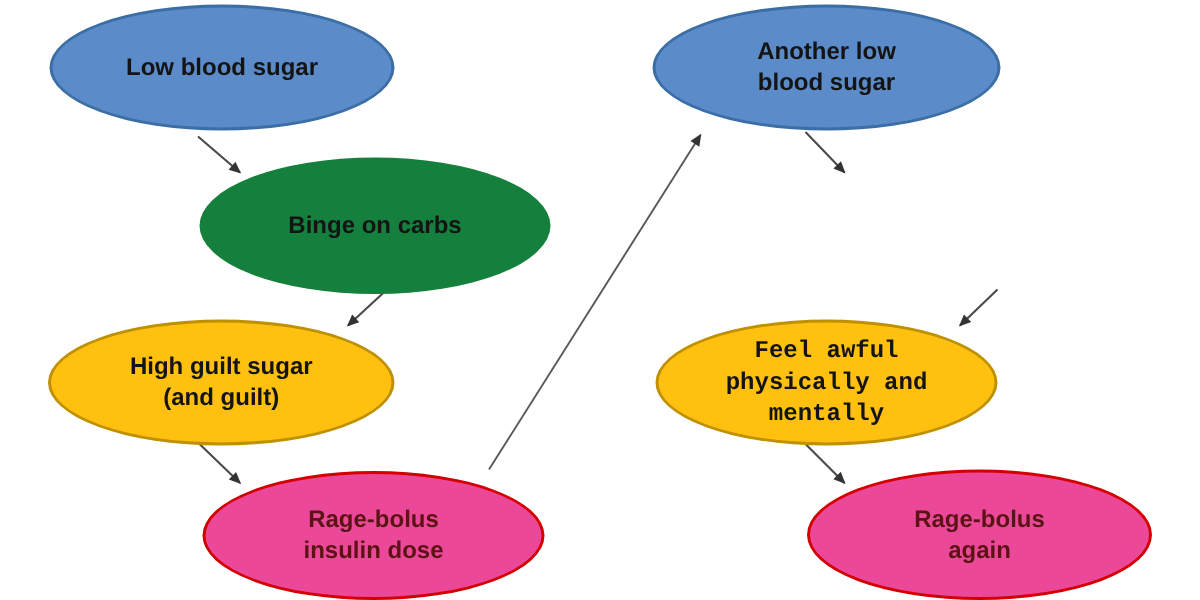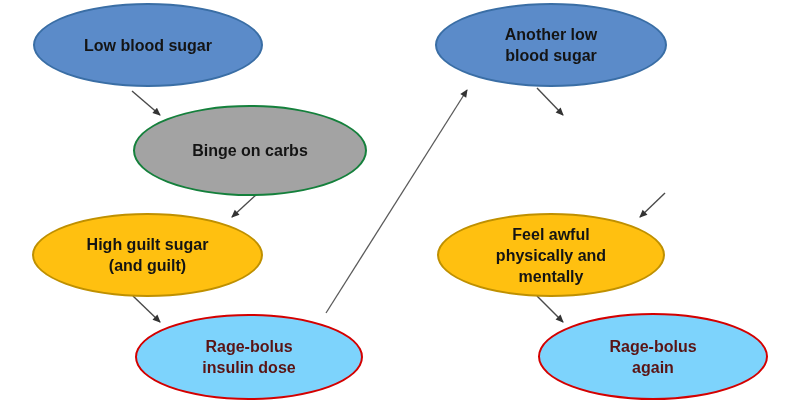--- a/index.html
+++ b/index.html
@@ -36,23 +36,23 @@
   }
   .node .label {
     font-weight: bold;
     font-size: 16px;
     line-height: 21px;
     white-space: pre-line;
     color: #141414;
     padding: 0 14px;
   }
   .node.blue   { background: #5b8bc9; border-color: #3a6ea5; }
-  .node.green  { background: #a3a3a3; border-color: #15803c; }
+  .node.green  { background: #15803d; border-color: #15803c; }
   .node.yellow { background: #ffc010; border-color: #bf9000; }
-  .node.red    { background: #7dd3fc; border-color: #d40000; }
+  .node.red    { background: #ec4899; border-color: #d40000; }
   .node.red .label { color: #5a1414; }
 </style>
 </head>
 <body>
 
 <div class="canvas">
 
   <svg class="arrows-layer" width="800" height="400" viewBox="0 0 800 400" xmlns="http://www.w3.org/2000/svg">
     <defs>
       <marker id="ah" markerWidth="9" markerHeight="8" refX="7.5" refY="4" orient="auto" markerUnits="userSpaceOnUse">
@@ -85,21 +85,21 @@
     <span class="label">Rage-bolus
 insulin dose</span>
   </div>
 
   <div class="node blue" style="left:435px; top:3px; width:232px; height:84px;">
     <span class="label">Another low
 blood sugar</span>
   </div>
 
 
-  <div class="node yellow" style="left:437px; top:213px; width:228px; height:84px;">
+  <div class="node yellow" style="left:437px; top:213px; width:228px; height:84px;font-family:Liberation Mono, monospace;">
     <span class="label">Feel awful
 physically and
 mentally</span>
   </div>
 
   <div class="node red" style="left:538px; top:313px; width:230px; height:87px;">
     <span class="label">Rage-bolus
 again</span>
   </div>
 

